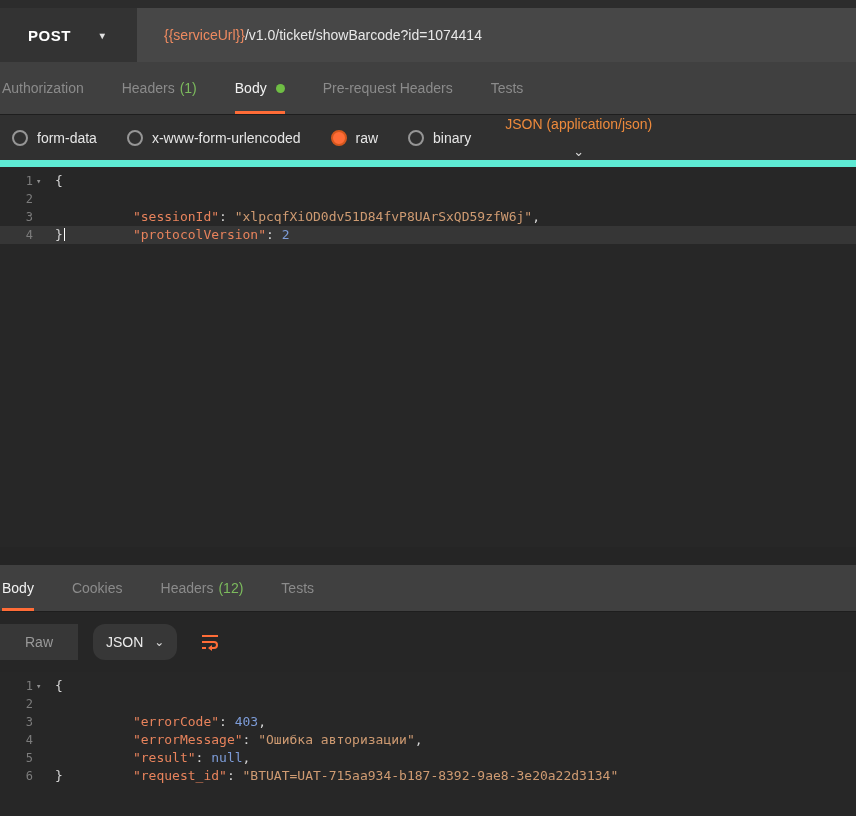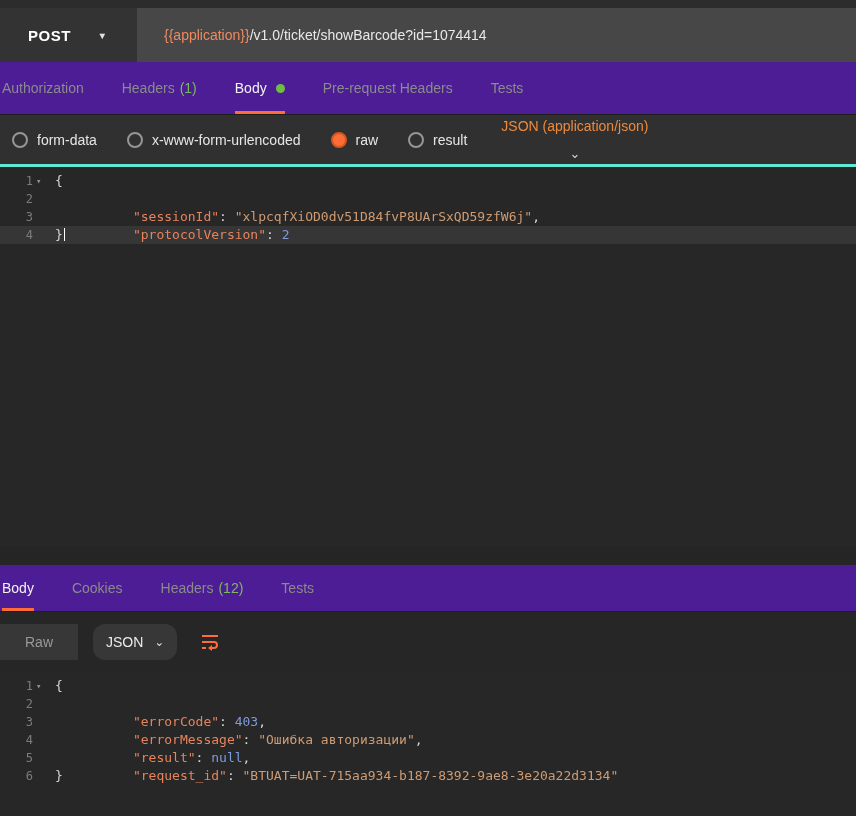--- a/index.html
+++ b/index.html
@@ -16,34 +16,34 @@
   .method-btn{flex:0 0 137px;background:#333;display:flex;align-items:center;gap:29px;
     padding-left:28px;color:#fff;font-size:15px;font-weight:700;letter-spacing:.5px;
     cursor:pointer;box-sizing:border-box;}
   .method-chev{font-size:10px;color:#e0e0e0;}
   .url-field{flex:1;background:#474747;display:flex;align-items:center;
     padding-left:27px;font-size:14px;color:#e8e8e8;cursor:text;}
   .url-prefix{color:#ee8a60;}
   .url-rest{color:#e8e8e8;}
 
   
-  .tabs{display:flex;background:#4c1d95;border-bottom:1px solid #1e1e1e;
+  .tabs{display:flex;background:#404040;border-bottom:1px solid #1e1e1e;
     box-sizing:border-box;padding-left:2px;}
   .req-tabs{height:53px;}
   .resp-tabs{height:47px;}
   .tab{display:flex;align-items:center;height:100%;margin-right:38px;font-size:14px;
     color:#8b8b8b;border-bottom:3px solid transparent;padding-top:3px;
     box-sizing:border-box;cursor:pointer;}
   .tab.active{color:#f2f2f2;border-bottom-color:#ff6c37;}
   .tab .count{color:#7cbb5d;margin-left:5px;}
   .dot{width:9px;height:9px;border-radius:50%;background:#6fbe44;margin-left:9px;}
 
   
   .body-type-row{display:flex;align-items:center;height:52px;background:#303030;
-    border-bottom:3px solid #5eead4;box-sizing:border-box;padding-left:12px;gap:30px;}
+    border-bottom:7px solid #5eead4;box-sizing:border-box;padding-left:12px;gap:30px;}
   .radio-opt{display:flex;align-items:center;gap:9px;font-size:14px;color:#e6e6e6;cursor:pointer;}
   .radio{width:12px;height:12px;border-radius:50%;border:2px solid #969696;background:transparent;}
   .radio.sel{border-color:#d4571e;background:#ff6c37;}
   .ctype{display:flex;align-items:center;gap:12px;margin-left:4px;color:#ee8a3c;
     font-size:14px;cursor:pointer;flex-direction:column;}
   .ctype-chev{color:#d8d8d8;font-size:13px;}
 
   
   .editor{background:#272727;font-family:"DejaVu Sans Mono","Liberation Mono",monospace;
     font-size:13px;cursor:text;box-sizing:border-box;padding-top:5px;}
@@ -81,21 +81,21 @@
 <body>
 
 <div class="topstrip"></div>
 
 <div class="url-row">
   <div class="method-btn">
     <span>POST</span>
     <span class="method-chev">▾</span>
   </div>
   <div class="url-field">
-    <span class="url-prefix">{{application}}</span>
+    <span class="url-prefix">{{serviceUrl}}</span>
       <span class="url-rest">/v1.0/ticket/showBarcode?id=1074414</span>
   </div>
 </div>
 
 <div class="tabs req-tabs">
   <div class="tab">
     <span>Authorization</span>
   </div>
   <div class="tab">
     <span>Headers</span>
@@ -121,21 +121,21 @@
   <div class="radio-opt">
     <span class="radio"></span>
     <span>x-www-form-urlencoded</span>
   </div>
   <div class="radio-opt">
     <span class="radio sel"></span>
     <span>raw</span>
   </div>
   <div class="radio-opt">
     <span class="radio"></span>
-    <span>result</span>
+    <span>binary</span>
   </div>
   <div class="ctype">
     <span>JSON (application/json)</span>
     <span class="ctype-chev">⌄</span>
   </div>
 </div>
 
 <div class="editor req-editor">
   <div class="code-line">
     <div class="gutter">

